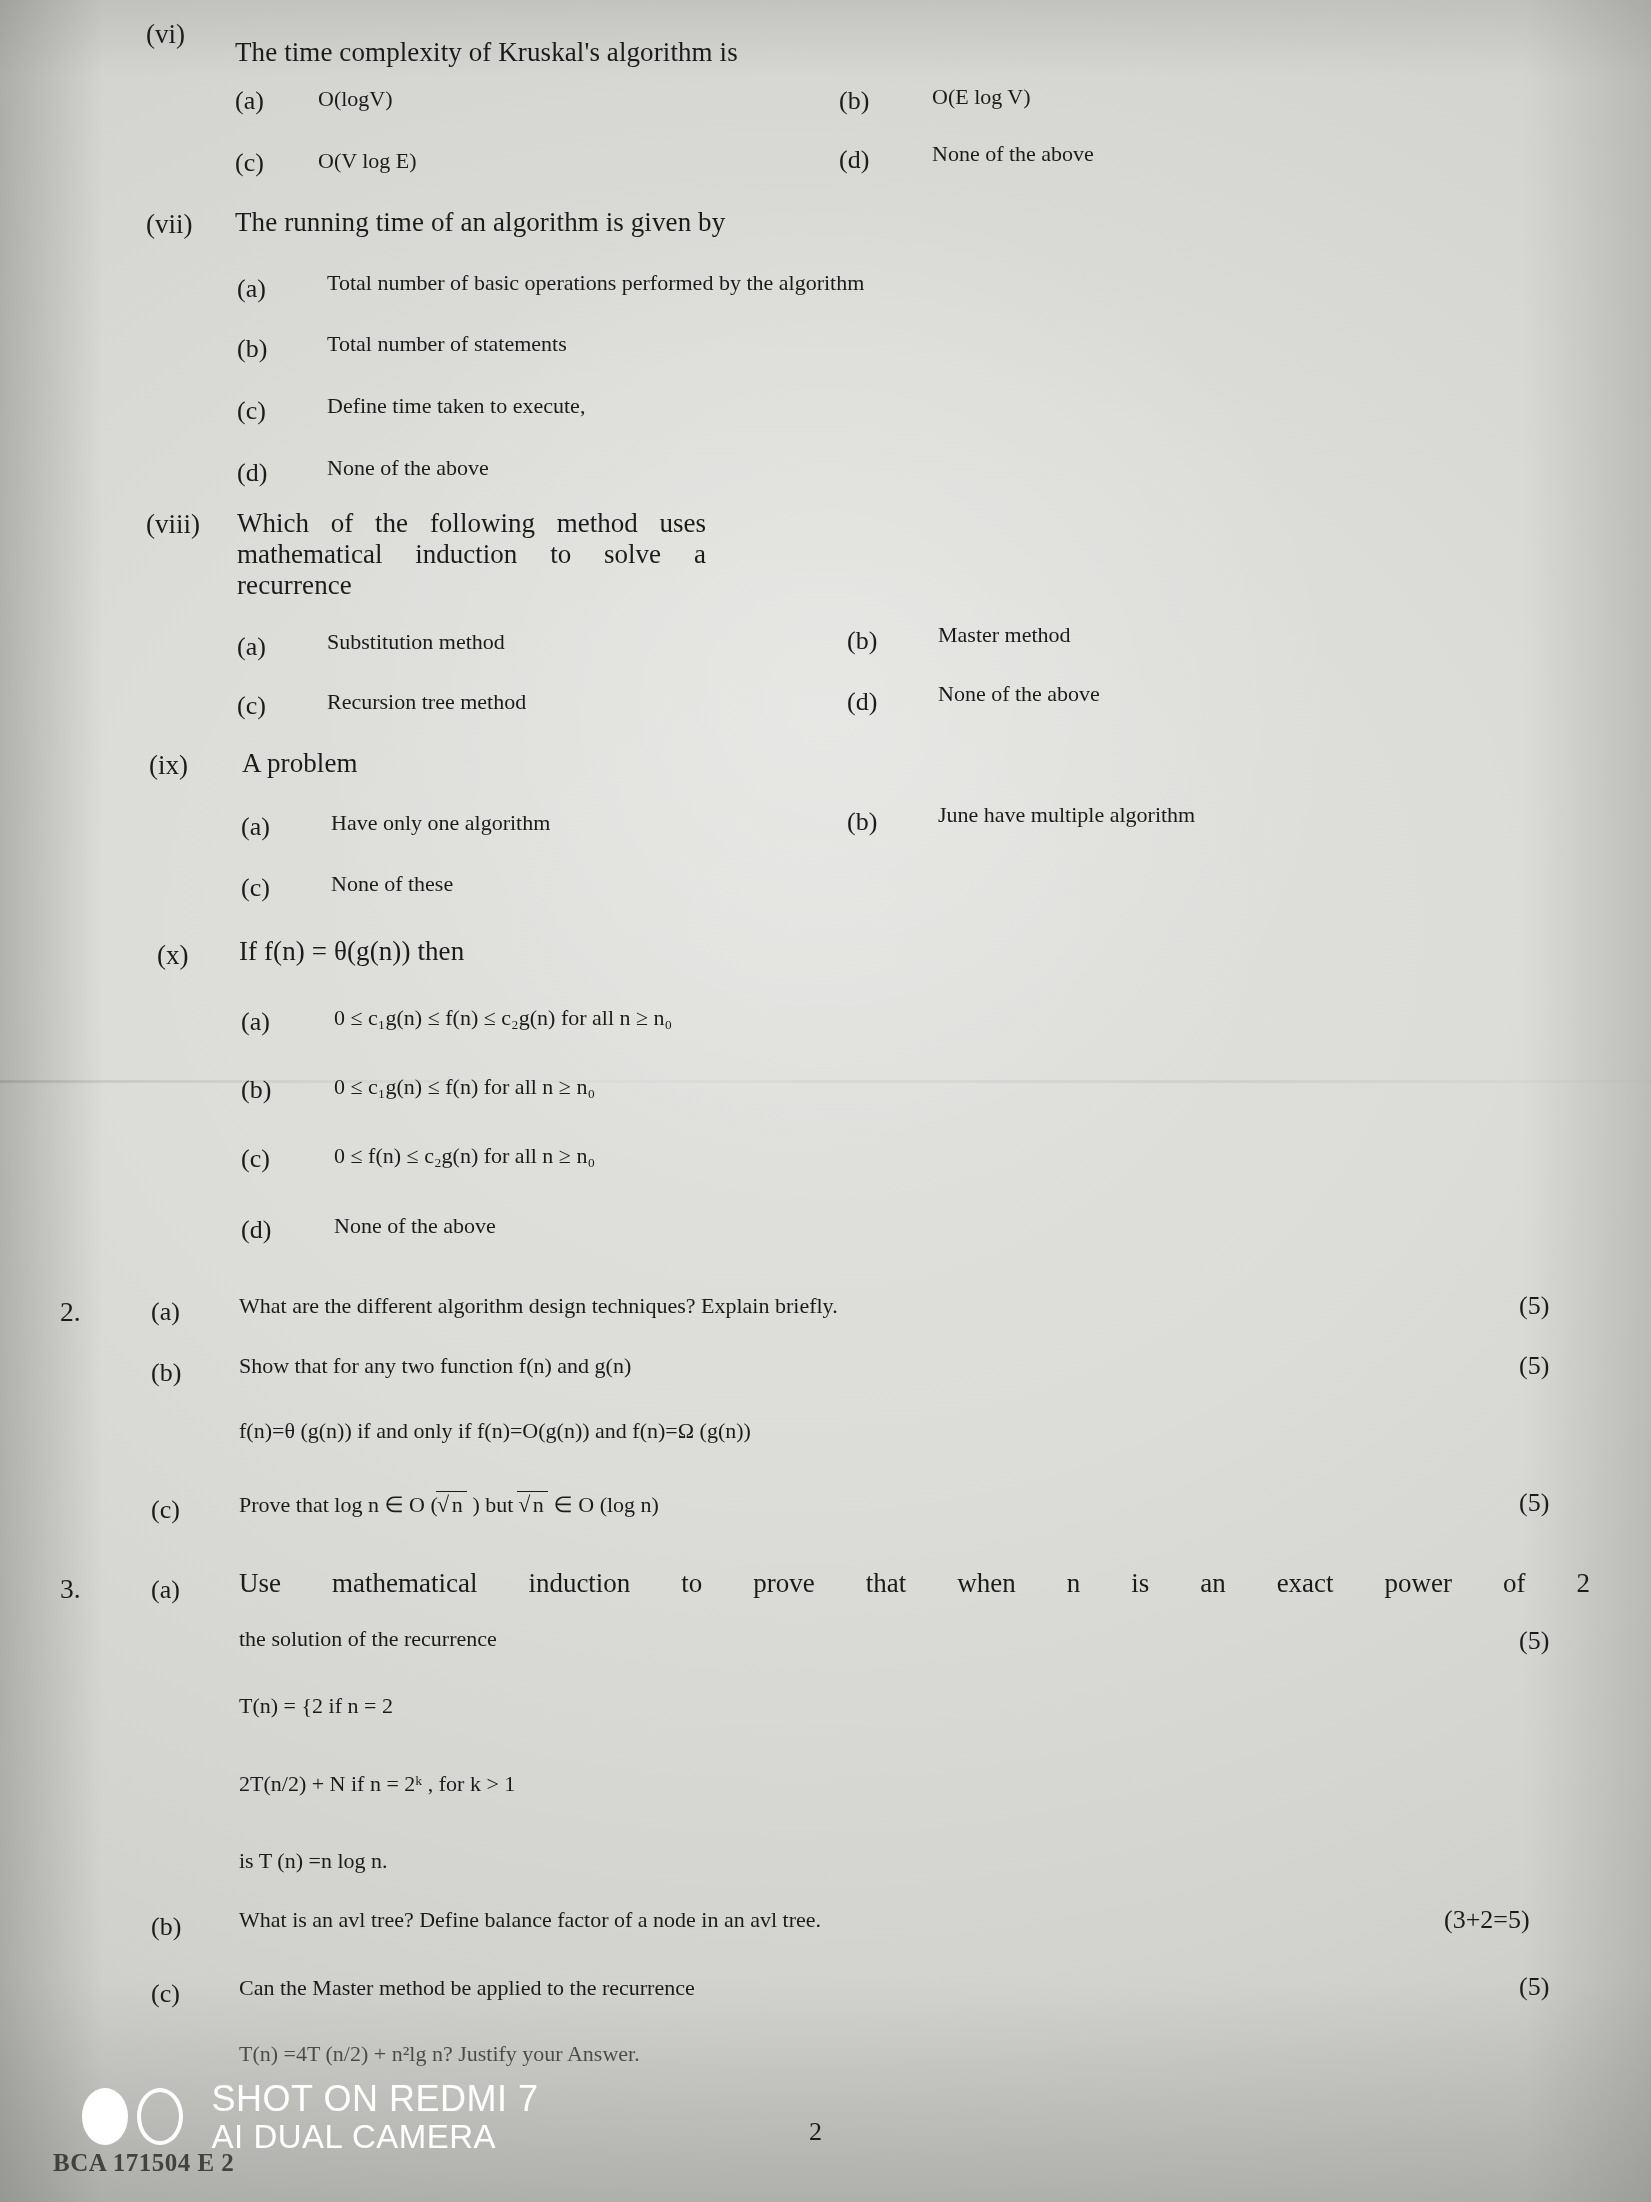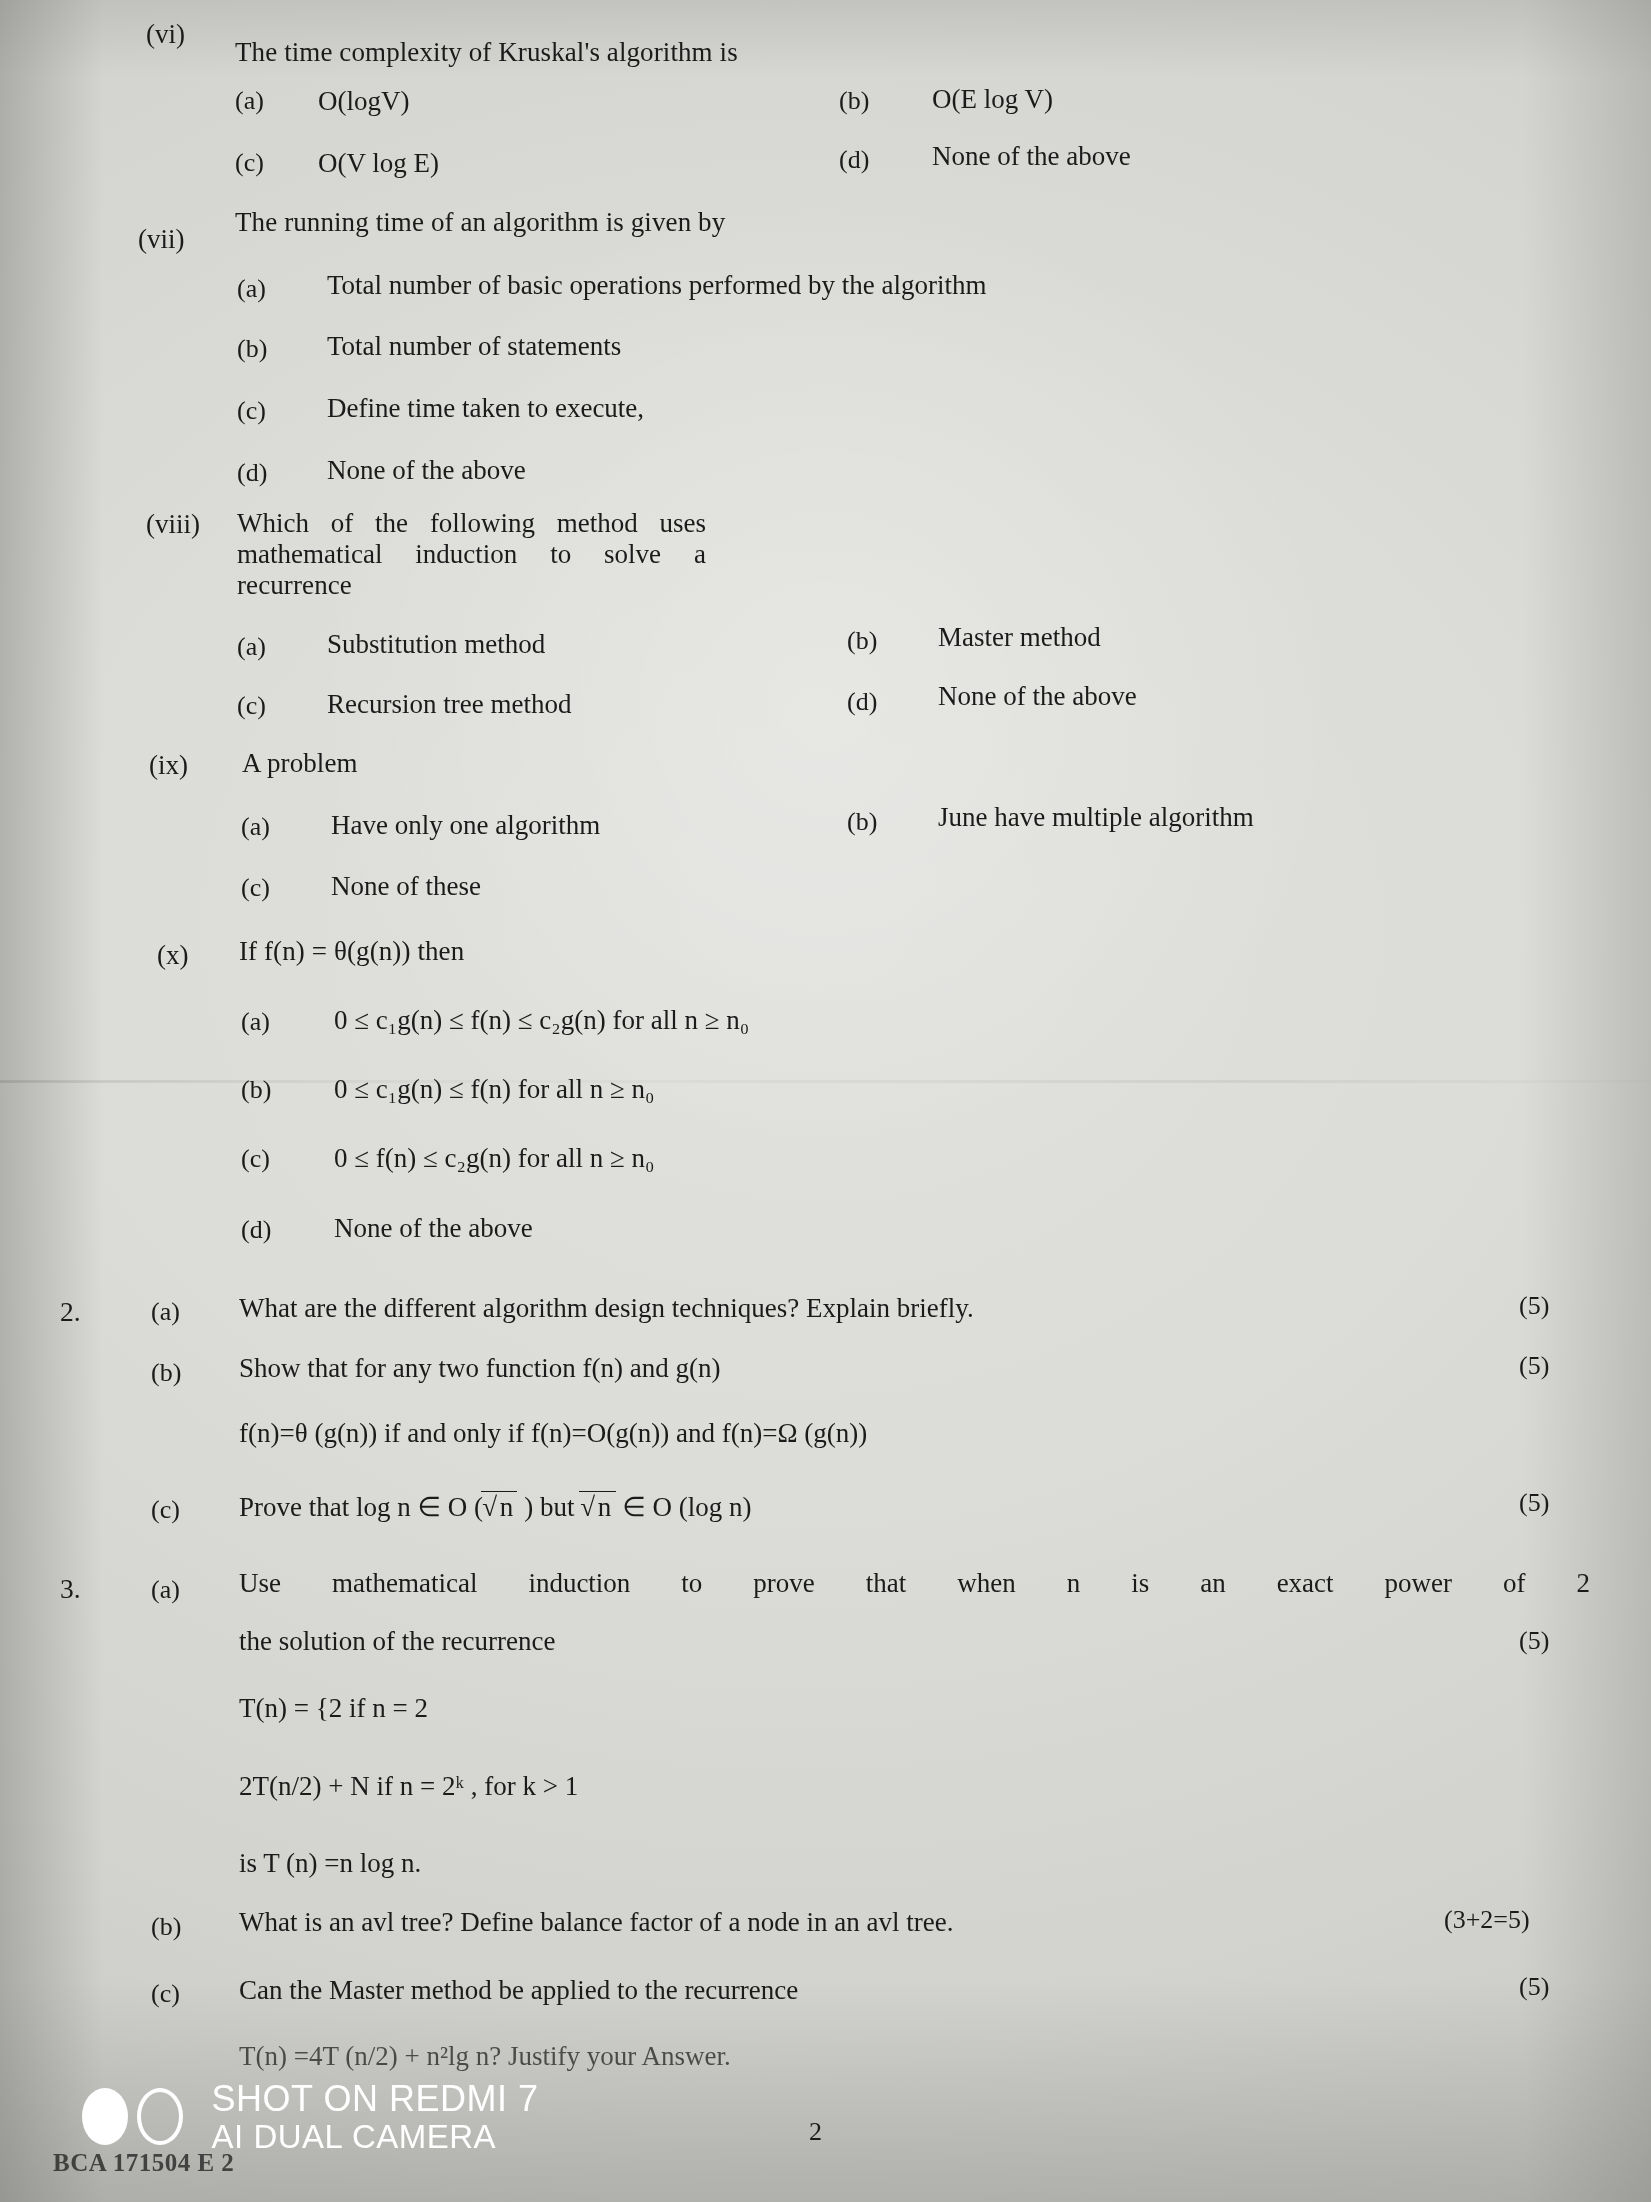--- a/index.html
+++ b/index.html
@@ -82,21 +82,21 @@
   .qnum {
     position: absolute;
     font-size: 27.5px;
   }
   .opt-lab {
     position: absolute;
     font-size: 26px;
   }
   .opt-txt {
     position: absolute;
-    font-size: 27px;
+    font-size: 22px;
     white-space: nowrap;
   }
   .marks {
     position: absolute;
     font-size: 26px;
     white-space: nowrap;
   }
   .pagenum {
     position: absolute;
     font-size: 26px;
@@ -174,21 +174,21 @@
     <div class="opt-lab" style="left:235px; top:86px;">(a)</div>
     <div class="opt-txt" style="left:318px; top:86px;">O(logV)</div>
     <div class="opt-lab" style="left:839px; top:86px;">(b)</div>
     <div class="opt-txt" style="left:932px; top:84px;">O(E log V)</div>
 
     <div class="opt-lab" style="left:235px; top:148px;">(c)</div>
     <div class="opt-txt" style="left:318px; top:148px;">O(V log E)</div>
     <div class="opt-lab" style="left:839px; top:145px;">(d)</div>
     <div class="opt-txt" style="left:932px; top:141px;">None of the above</div>
 
-    <div class="rom" style="left:138px; top:209px;margin-top:15px;">(vii)</div>
+    <div class="rom" style="left:146px; top:209px;">(vii)</div>
     <div class="line" style="left:235px; top:209px;">The running time of an algorithm is given by</div>
 
     <div class="opt-lab" style="left:237px; top:274px;">(a)</div>
     <div class="opt-txt" style="left:327px; top:270px;">Total number of basic operations performed by the algorithm</div>
 
     <div class="opt-lab" style="left:237px; top:334px;">(b)</div>
     <div class="opt-txt" style="left:327px; top:331px;">Total number of statements</div>
 
     <div class="opt-lab" style="left:237px; top:396px;">(c)</div>
     <div class="opt-txt" style="left:327px; top:393px;">Define time taken to execute,</div>

